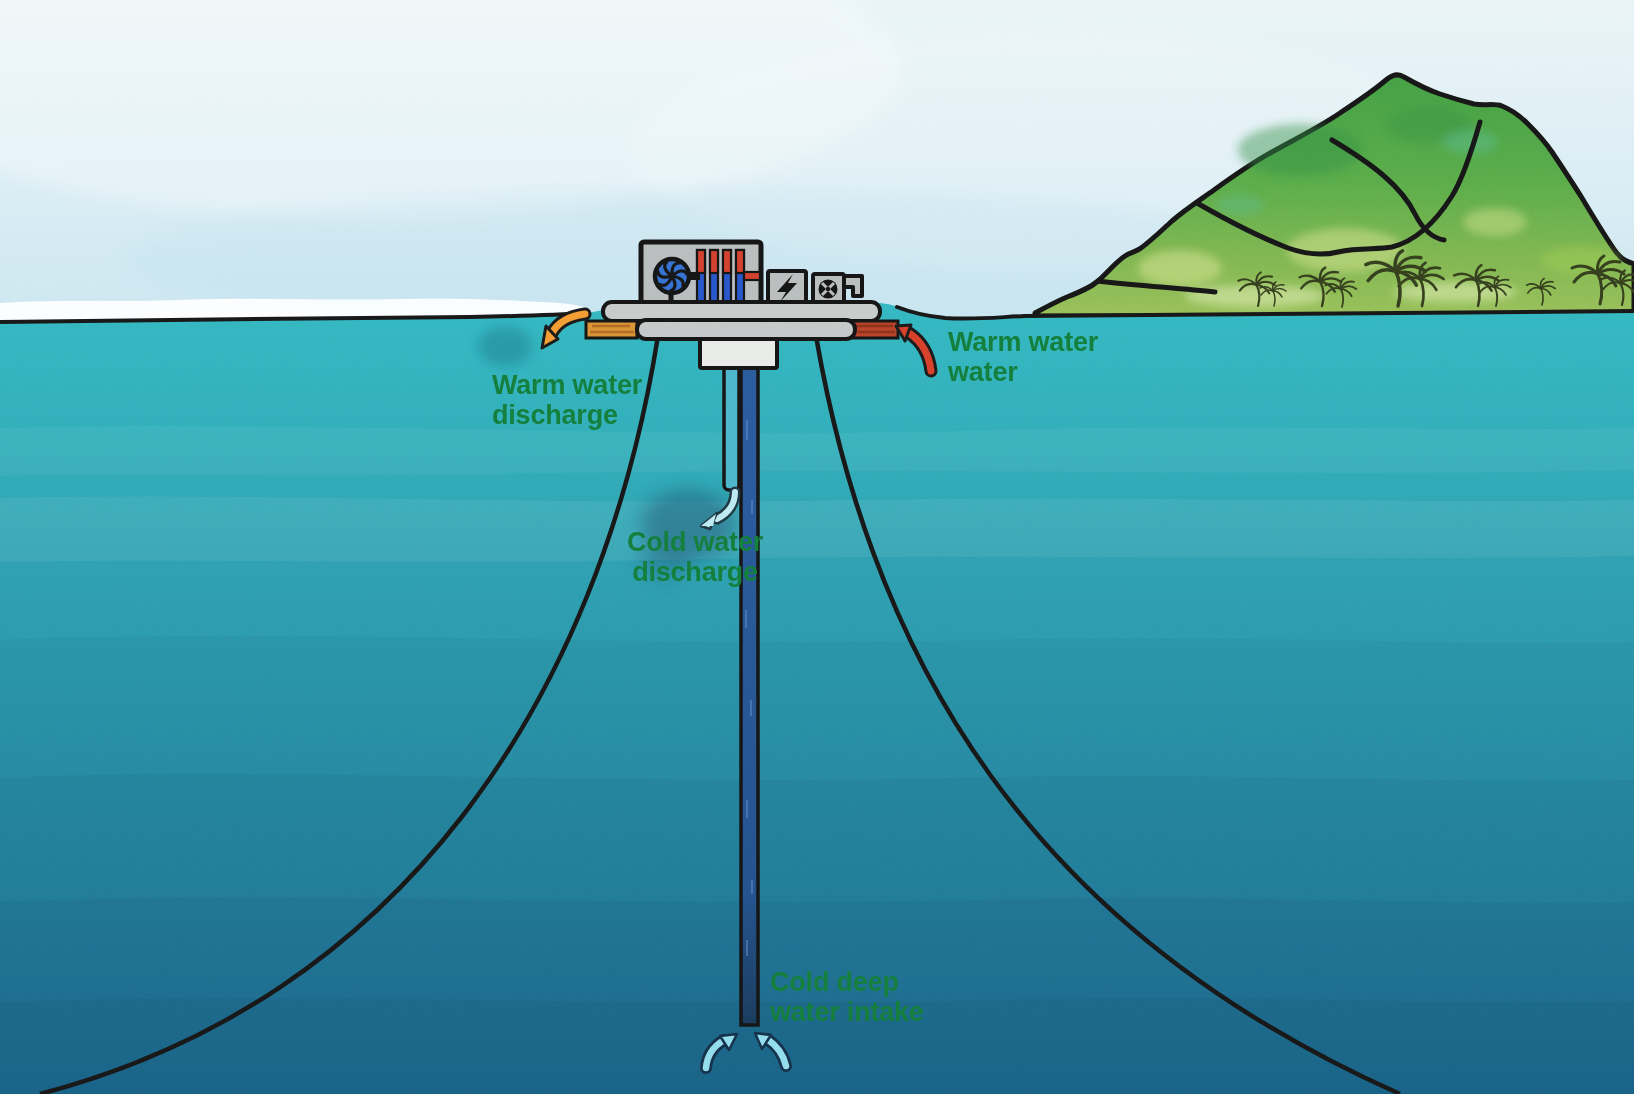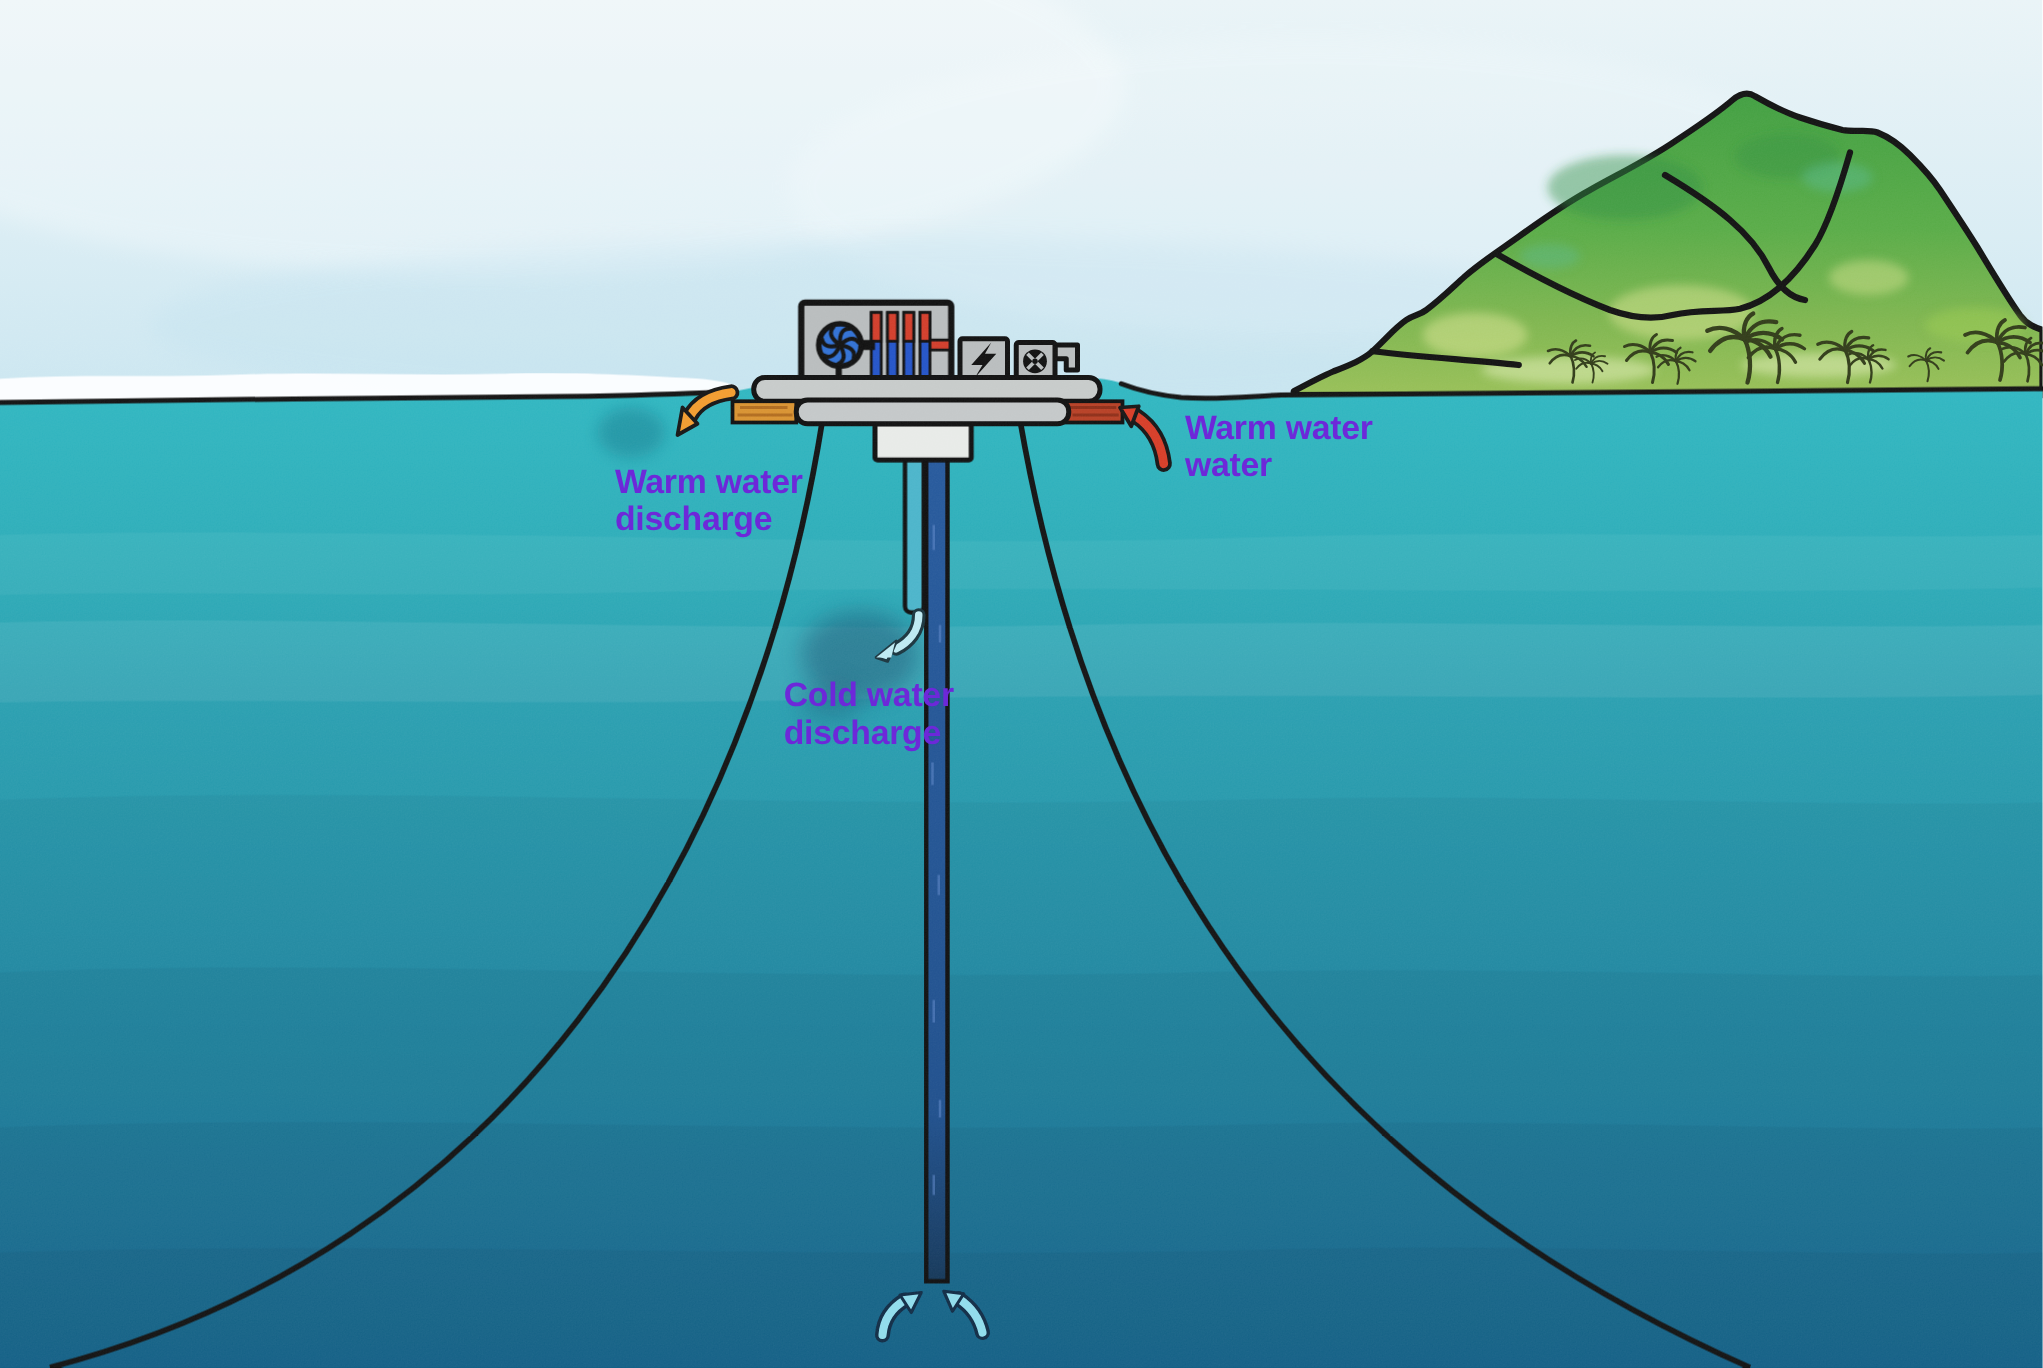--- a/index.html
+++ b/index.html
@@ -5,21 +5,21 @@
   html,body{margin:0;padding:0;background:#ffffff;}
   .stage{
     position:relative;
     width:1634px;height:1094px;
     overflow:hidden;
     font-family:"Liberation Sans", sans-serif;
   }
   .stage svg{position:absolute;left:0;top:0;}
   .lbl{
     position:absolute;
-    color:#6d28d9;
+    color:#15803d;
     font-weight:bold;
     font-size:27px;
     line-height:30px;
     letter-spacing:-0.2px;
     white-space:nowrap;
     user-select:none;
   }
   .lbl span{display:block;}
 </style>
 </head>
@@ -296,19 +296,23 @@
   <div class="lbl" style="left:492px;top:370px;">
     <span>Warm water</span>
     <span>discharge</span>
   </div>
 
   <div class="lbl" style="left:948px;top:327px;">
     <span>Warm water</span>
     <span>water</span>
   </div>
 
-  <div class="lbl" style="left:627px;top:541px;">
+  <div class="lbl" style="left:627px;top:527px;text-align:center;">
     <span>Cold water</span>
     <span>discharge</span>
   </div>
 
+  <div class="lbl" style="left:770px;top:967px;">
+    <span>Cold deep</span>
+    <span>water intake</span>
+  </div>
 
 </div>
 
 </body></html>

